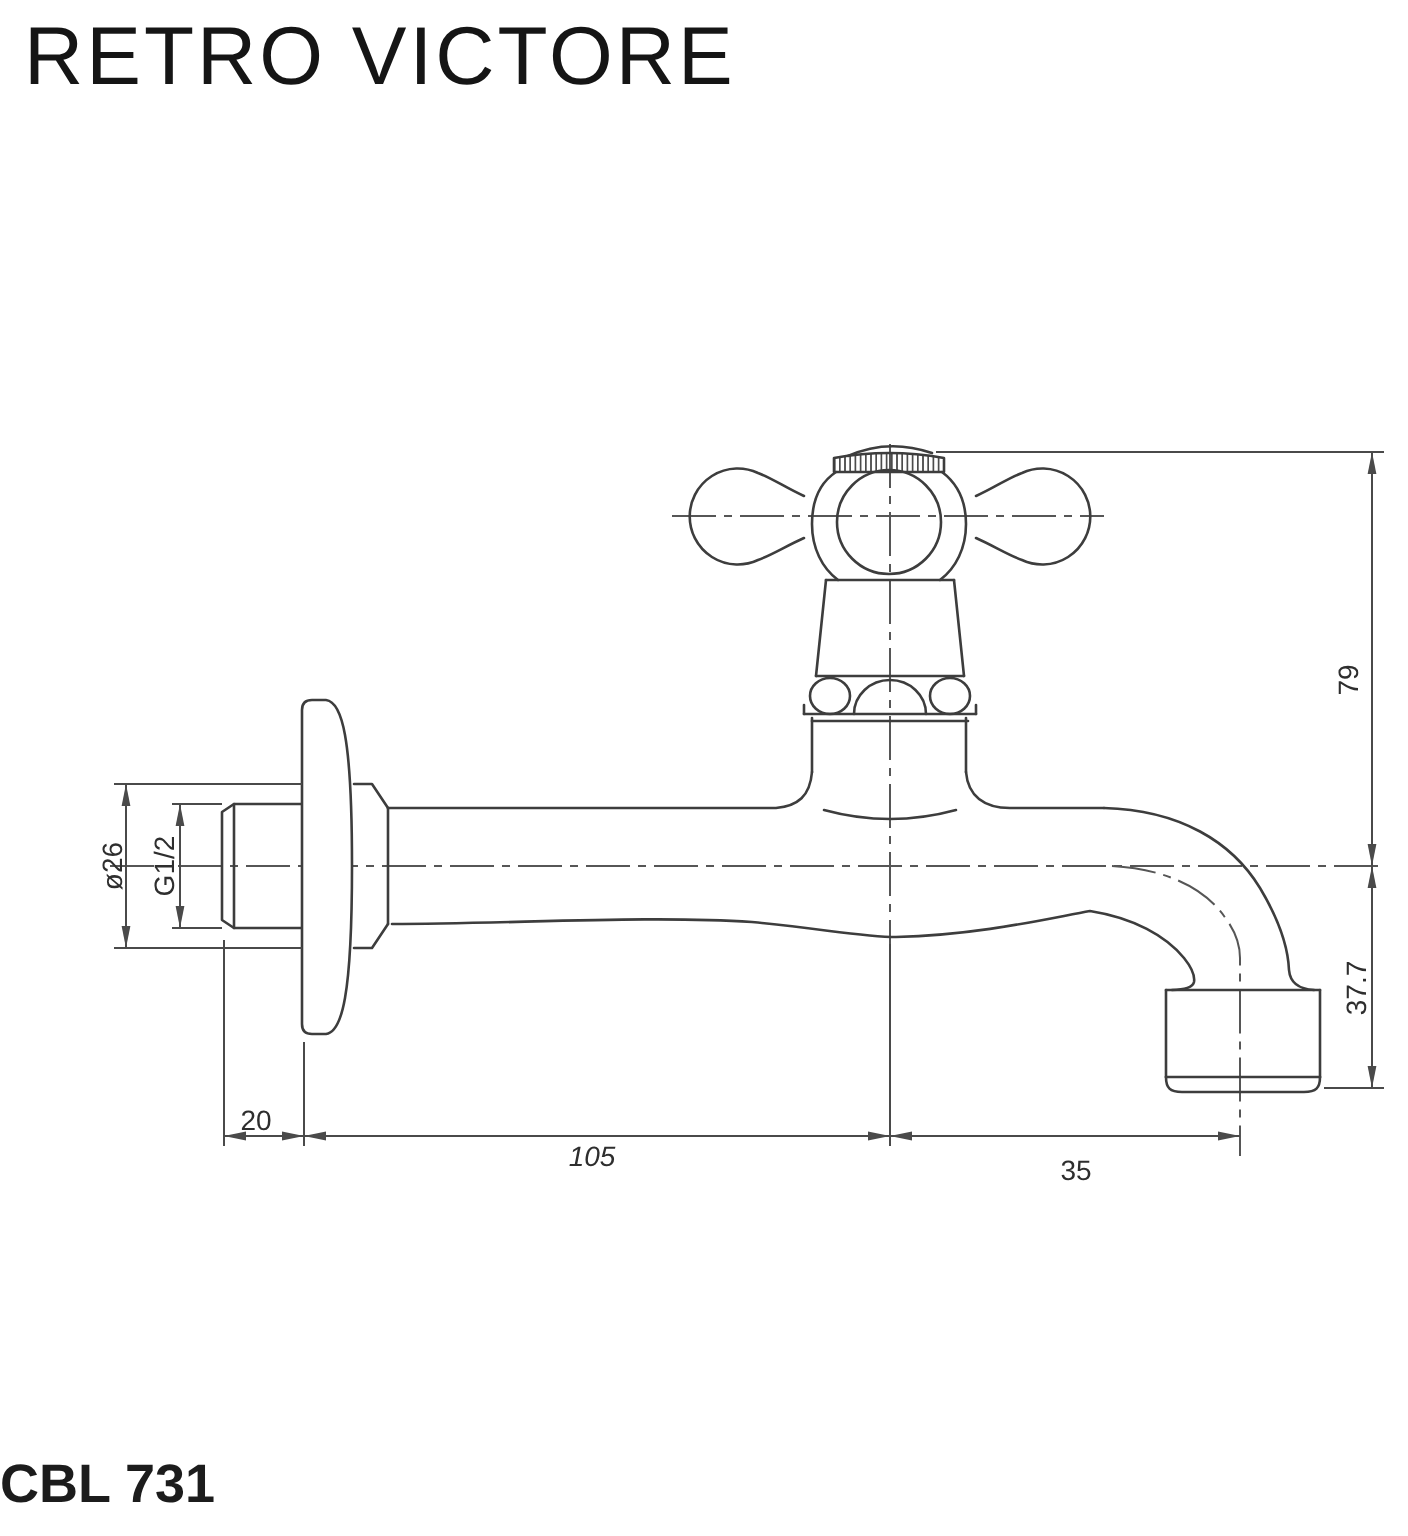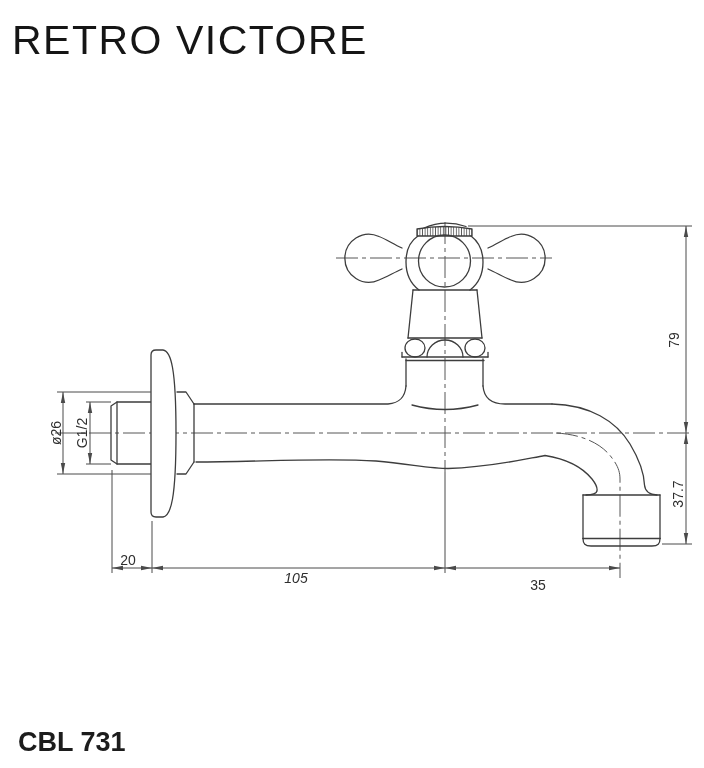--- a/index.html
+++ b/index.html
@@ -1,26 +1,26 @@
 <!DOCTYPE html>
 <html><head>
 <meta charset="utf-8">
 <style>
   html,body{margin:0;padding:0;}
   body{
     width:704px;height:768px;position:relative;background:#ffffff;
     font-family:"Liberation Sans", sans-serif;overflow:hidden;
   }
   .title{
-    position:absolute;left:12px;top:17px;
+    position:absolute;left:12px;top:5px;
     font-size:41px;font-weight:400;letter-spacing:1.5px;color:#151515;
     white-space:nowrap;
   }
   .product-code{
-    position:absolute;left:18px;top:727px;
+    position:absolute;left:0;top:727px;
     font-size:27px;font-weight:700;color:#1c1c1c;white-space:nowrap;
   }
   .drawing-svg{position:absolute;left:0;top:0;}
   .dim-label{
     position:absolute;width:60px;height:18px;line-height:18px;
     font-size:14px;color:#2e2e2e;text-align:center;white-space:nowrap;
   }
   .dim-label.vert{transform:rotate(-90deg);transform-origin:center center;}
 </style>
 </head>

